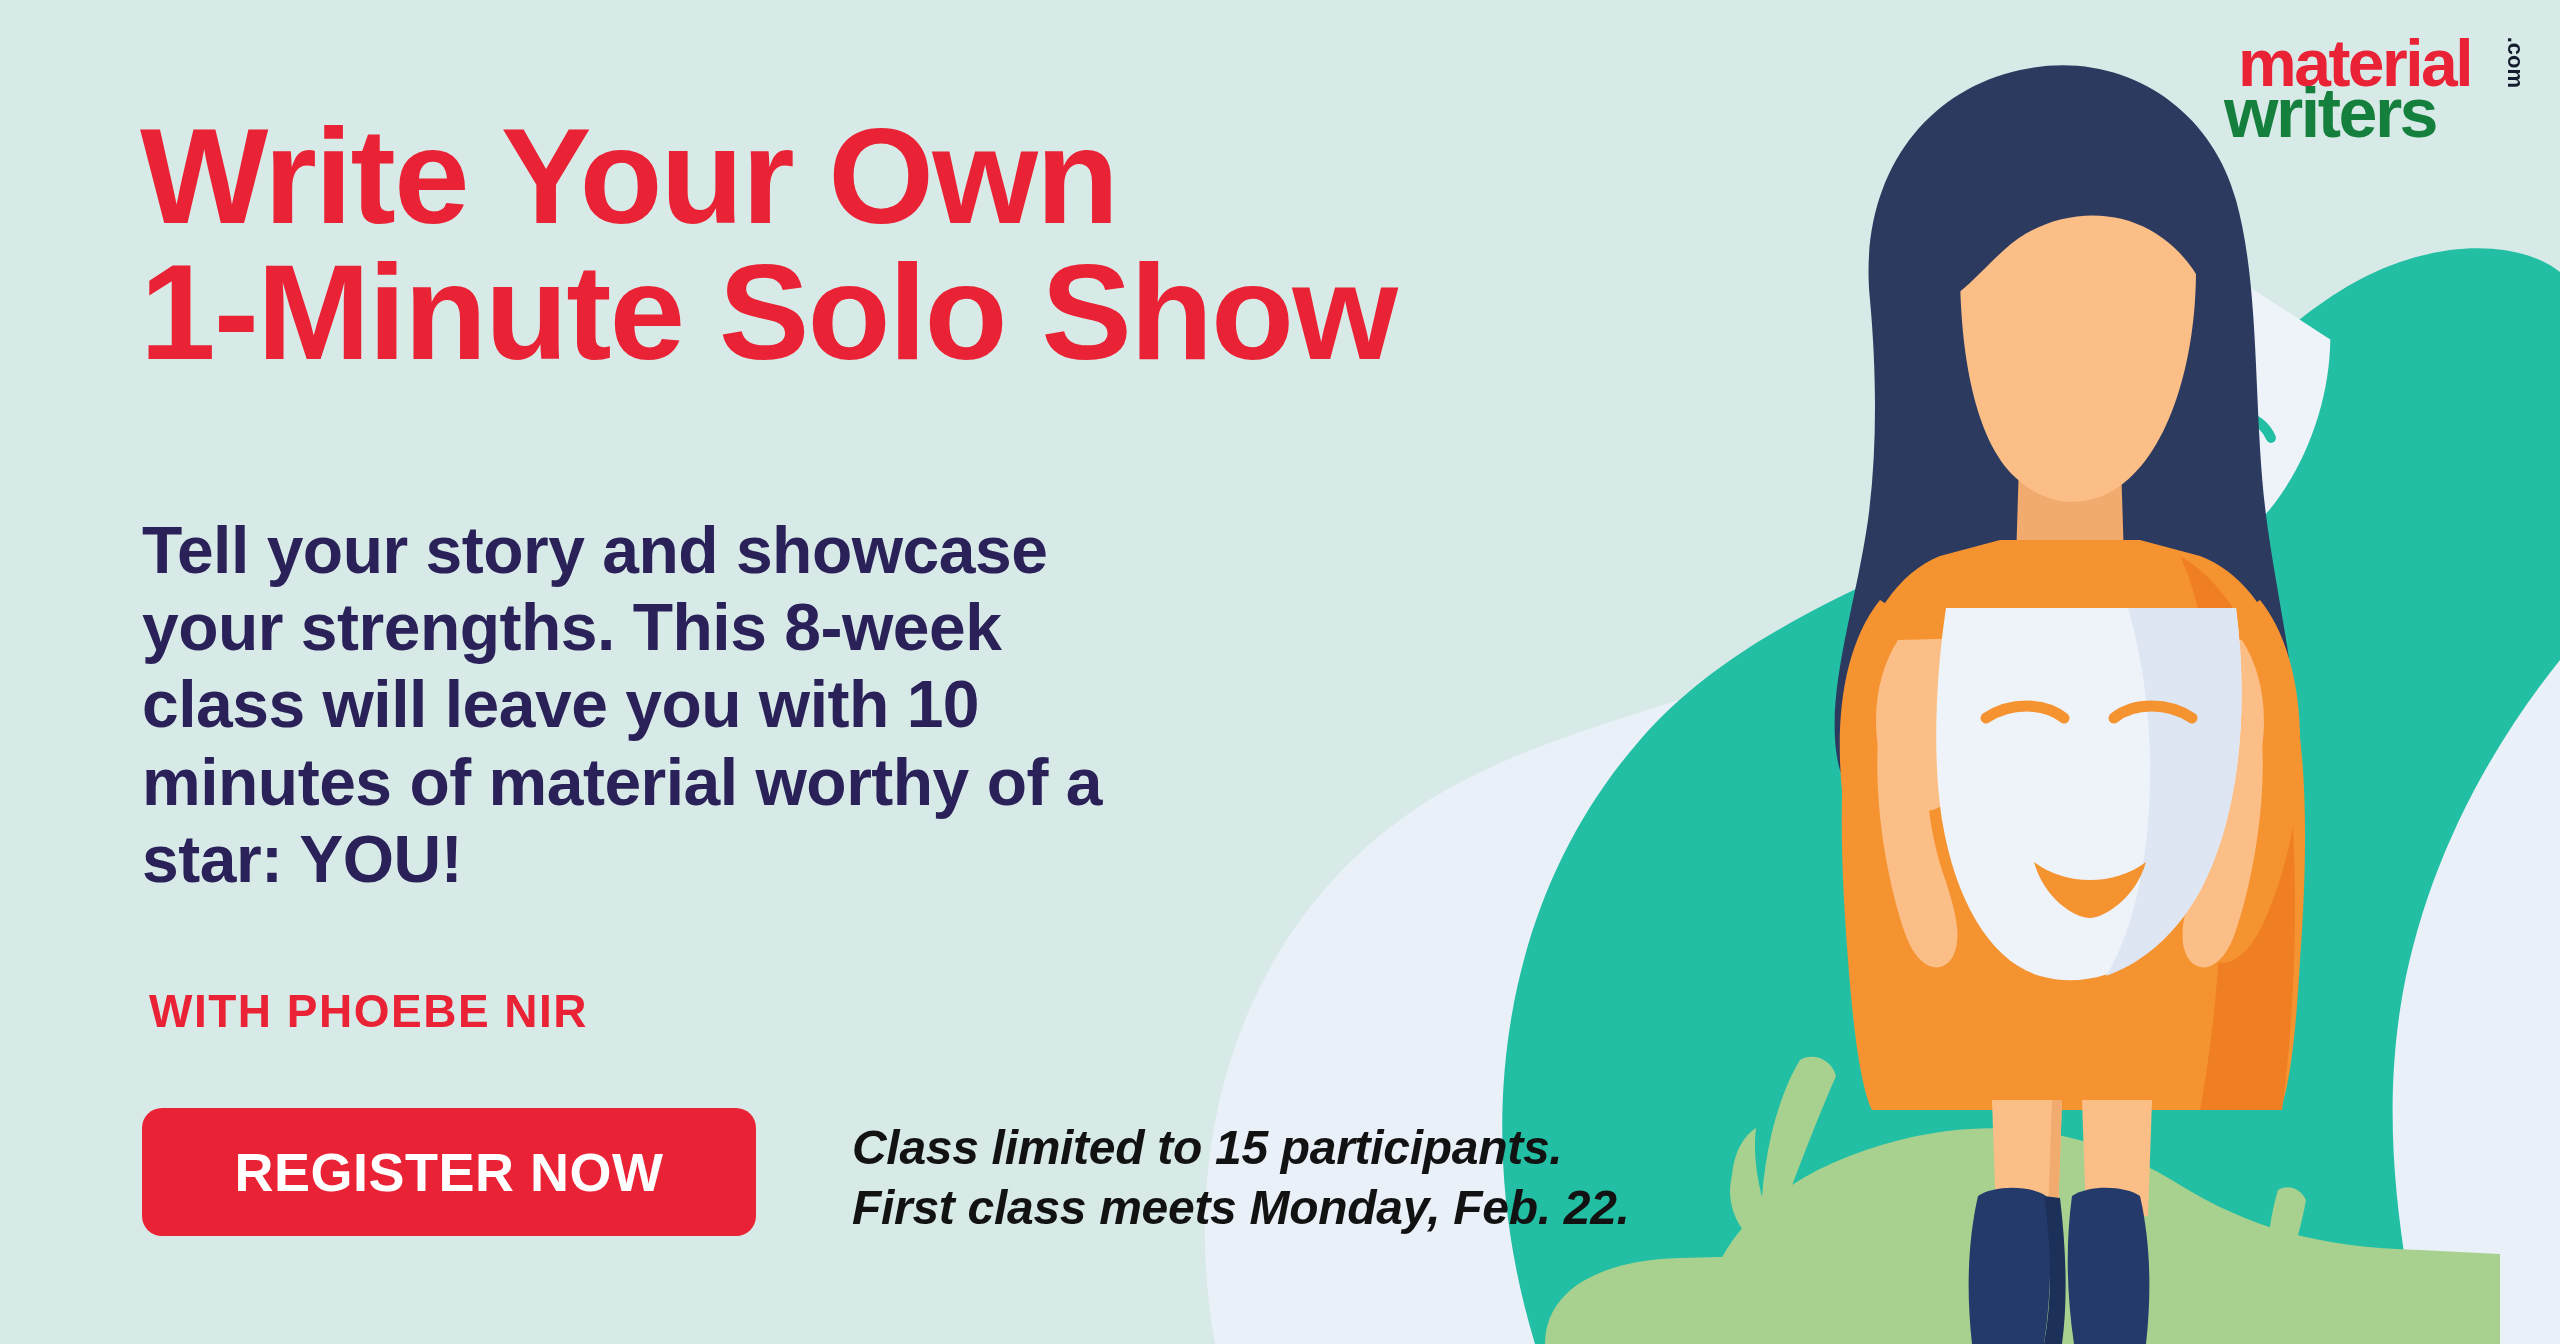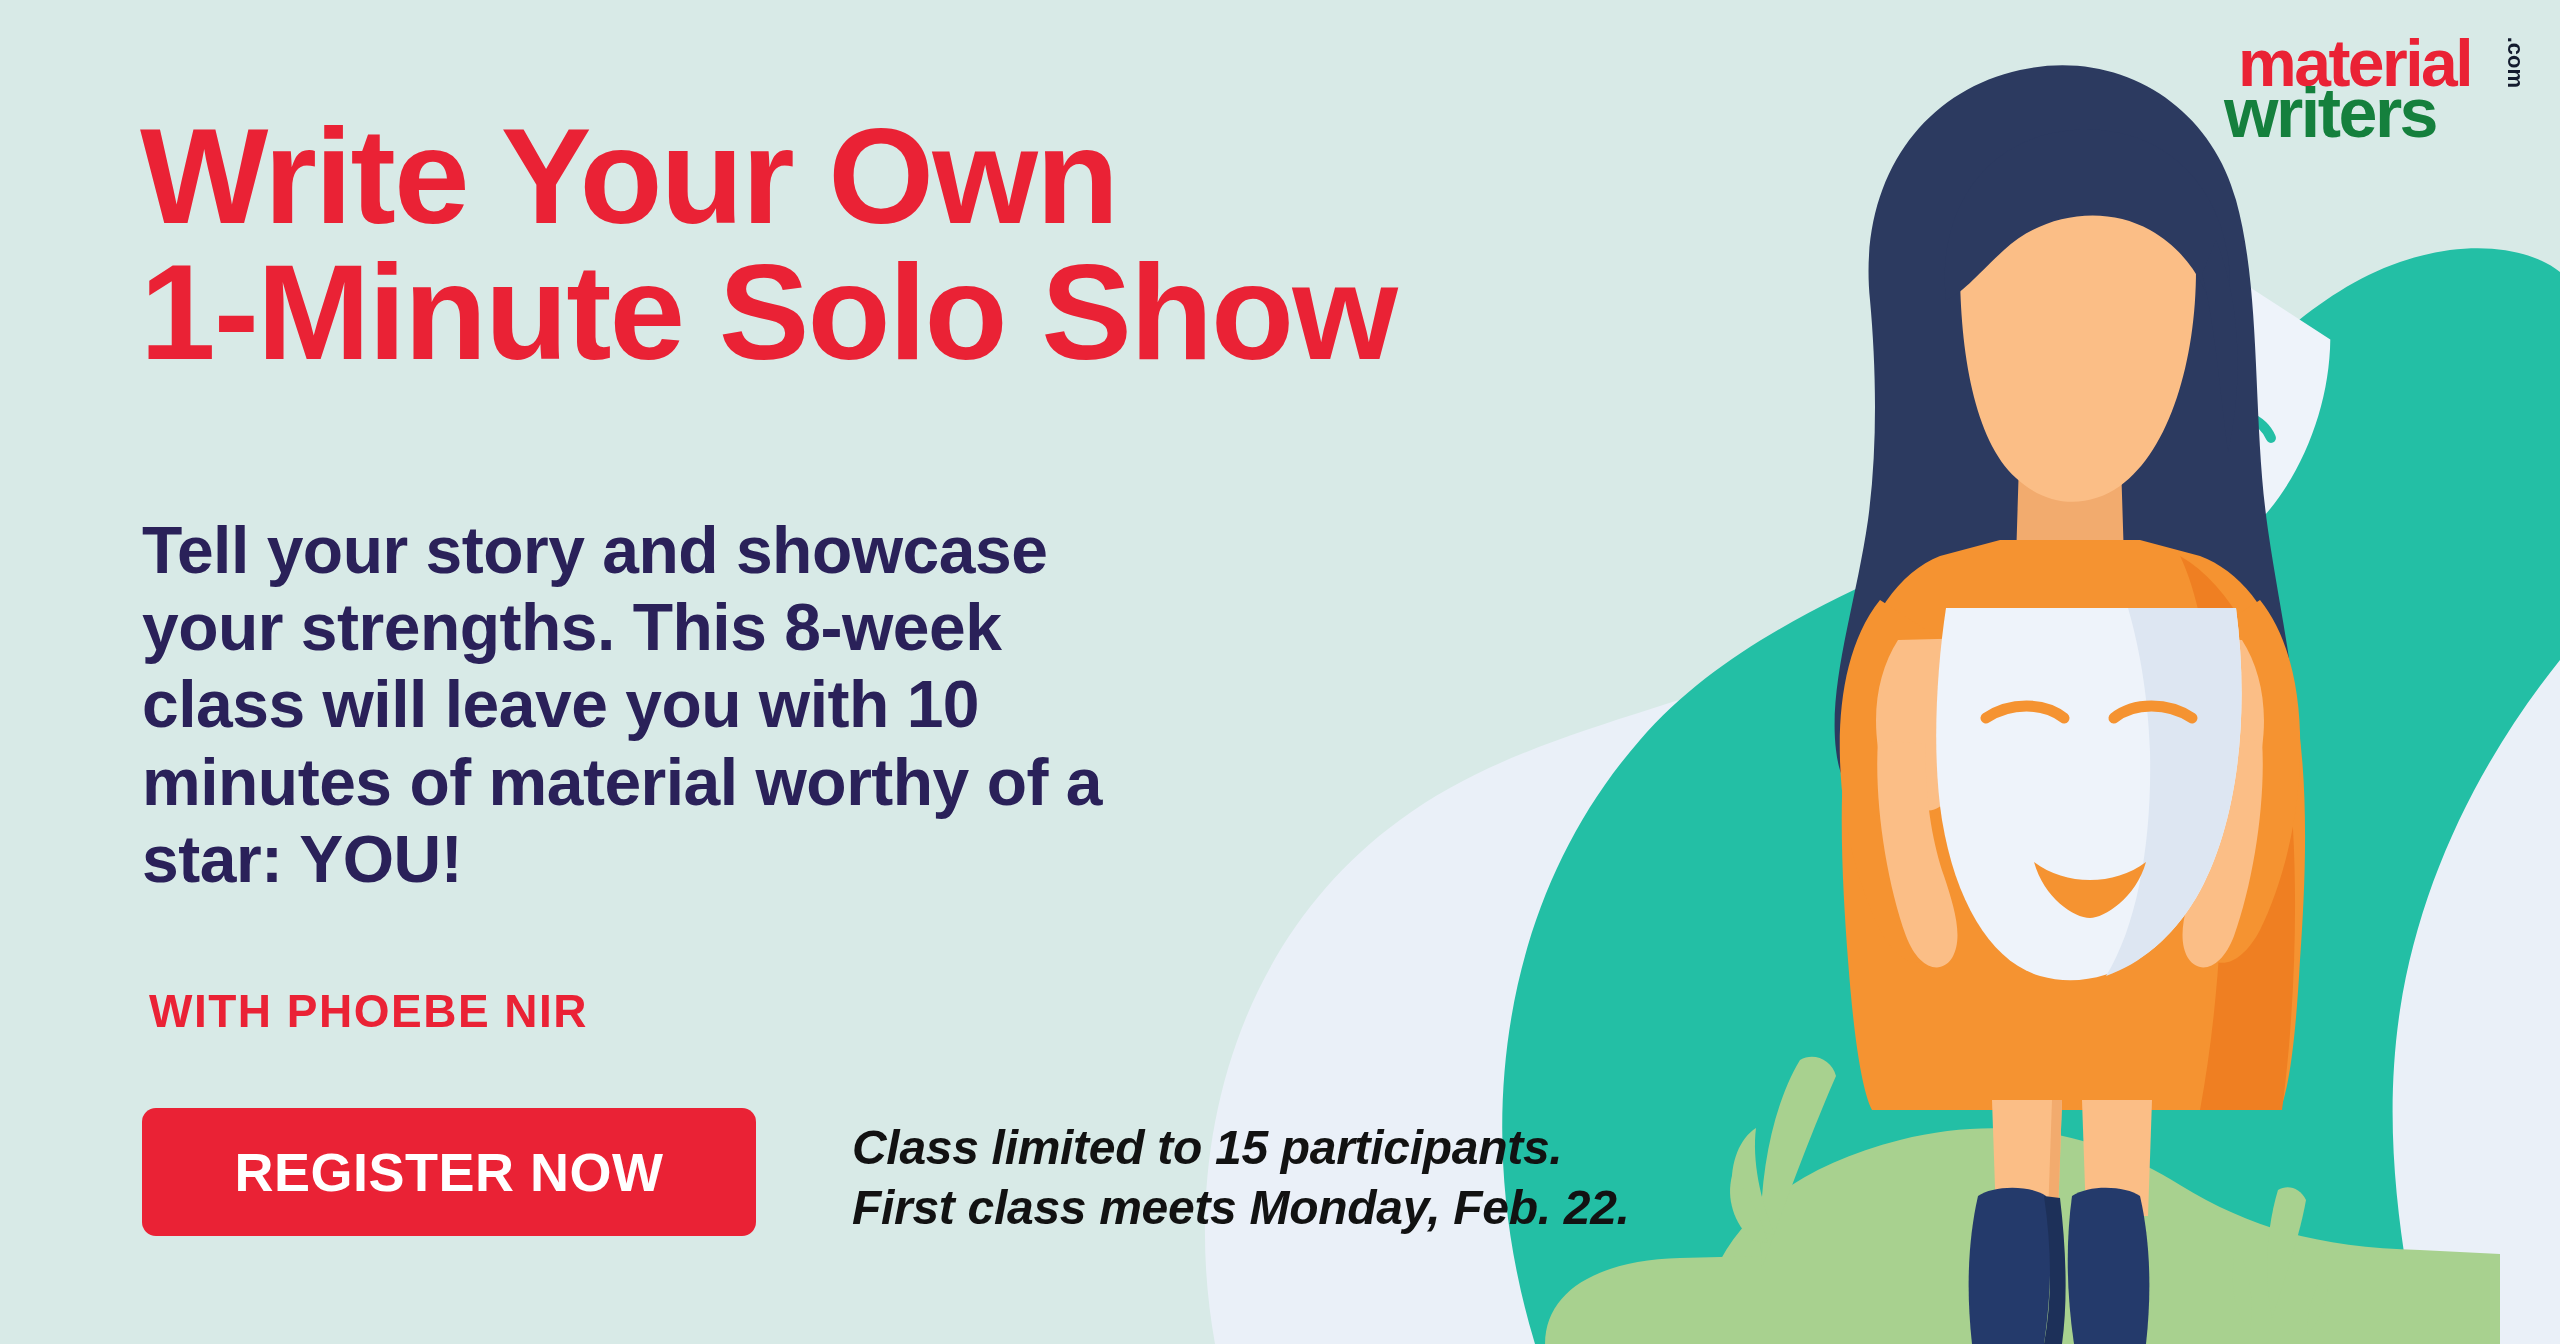--- a/index.html
+++ b/index.html
@@ -82,21 +82,21 @@
 
   .register-btn {
     display: inline-flex;
     align-items: center;
     justify-content: center;
     width: 614px;
     height: 128px;
     background: #ea2235;
     color: #ffffff;
     border: none;
-    border-radius: 14px;
+    border-radius: 20px;
     font-family: "Liberation Sans", sans-serif;
     font-size: 54px;
     font-weight: bold;
     letter-spacing: 0.5px;
     cursor: pointer;
     box-sizing: border-box;
   }
 
   .note {
     margin: 0;

